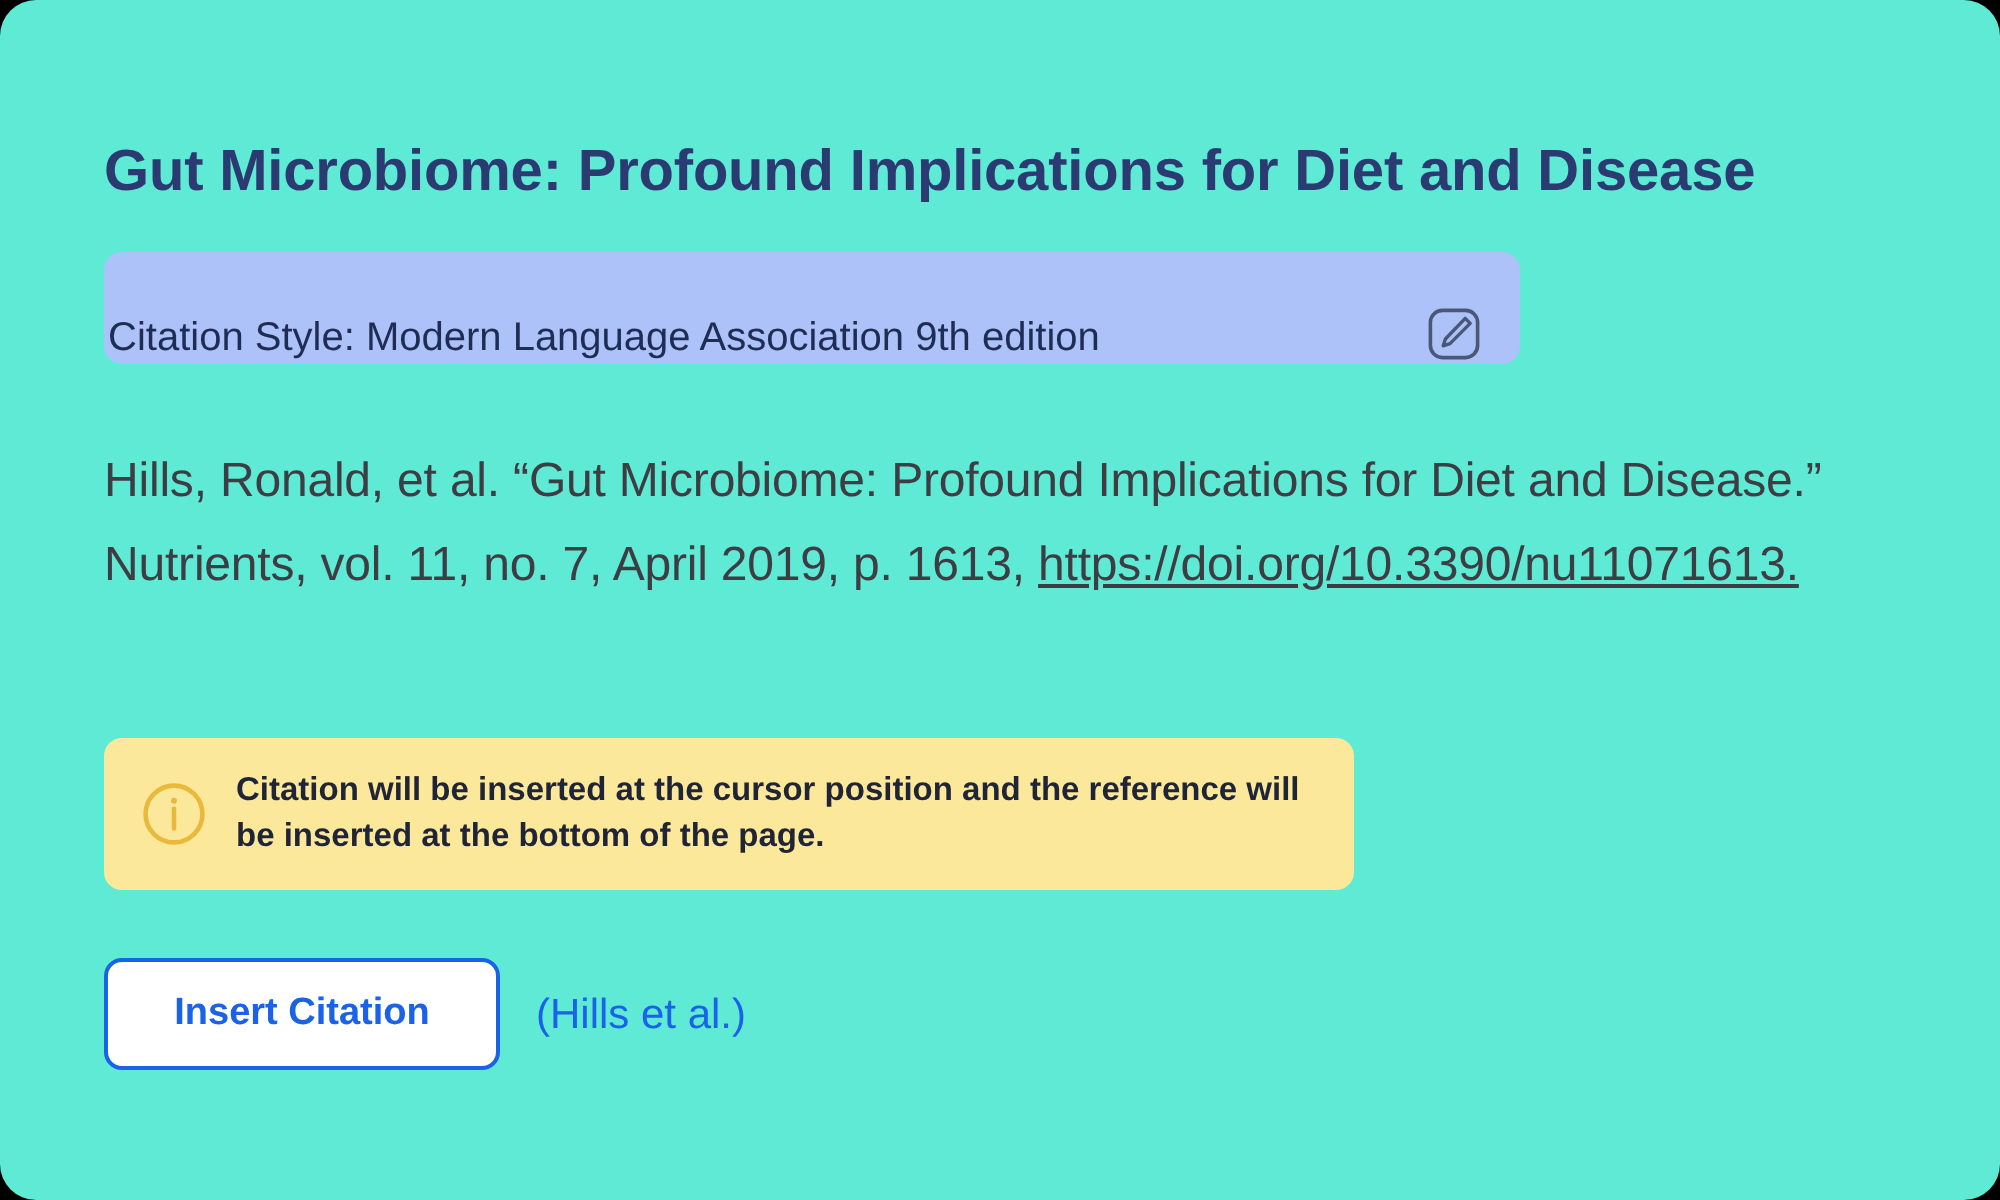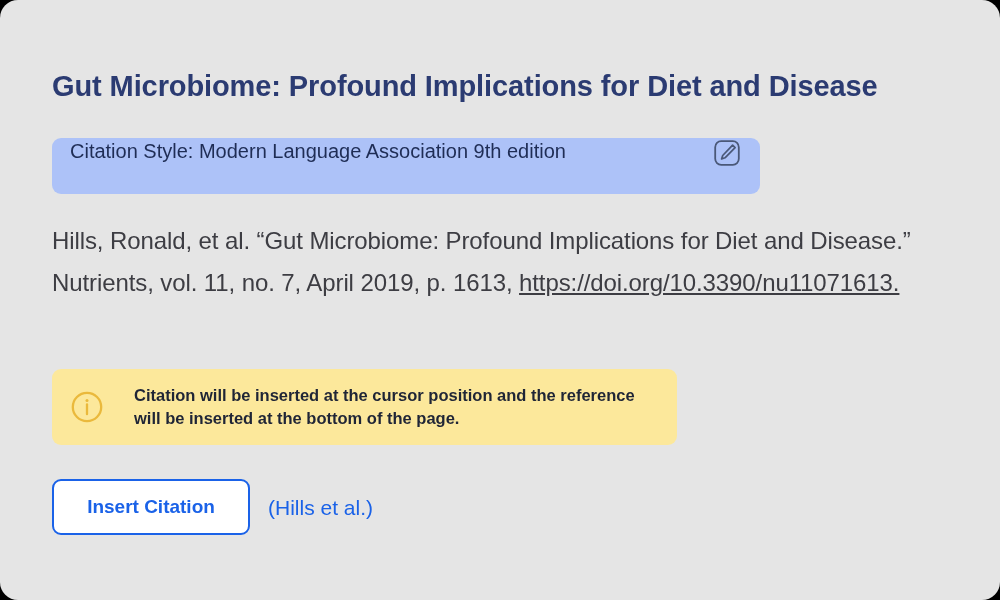--- a/index.html
+++ b/index.html
@@ -13,21 +13,21 @@
     height: 600px;
     overflow: hidden;
     font-family: "Liberation Sans", sans-serif;
   }
 
   .panel {
     position: relative;
     box-sizing: border-box;
     width: 1000px;
     height: 600px;
-    background: #e5e5e5;
+    background: #5eead4;
     border-radius: 18px;
     padding: 0;
     overflow: hidden;
   }
 
   
   .title {
     position: absolute;
     left: 52px;
     top: 66px;
@@ -44,24 +44,23 @@
   
   .style-bar {
     position: absolute;
     left: 52px;
     top: 126px;
     width: 708px;
     height: 56px;
     background: #adc2f8;
     border-radius: 9px;
     display: flex;
-    align-items: flex-start;
+    align-items: flex-end;
     box-sizing: border-box;
-    padding: 0 18px 0 18px;
-    margin-top: 12px;
+    padding: 0 18px 0 2px;
   }
   .style-bar-label {
     flex: 1 1 auto;
     font-size: 20px;
     line-height: 26px;
     color: #1f2d55;
     white-space: nowrap;
     overflow: hidden;
   }
   .edit-btn {
@@ -112,21 +111,20 @@
     height: 34px;
     margin-right: 14px;
   }
   .info-icon svg { display: block; }
   .info-text {
     flex: 1 1 auto;
     font-size: 16.5px;
     line-height: 23px;
     font-weight: bold;
     color: #1f2536;
-    margin-left: 16px;
   }
 
   
   .insert-btn {
     position: absolute;
     left: 52px;
     top: 479px;
     width: 198px;
     height: 56px;
     background: #ffffff;

